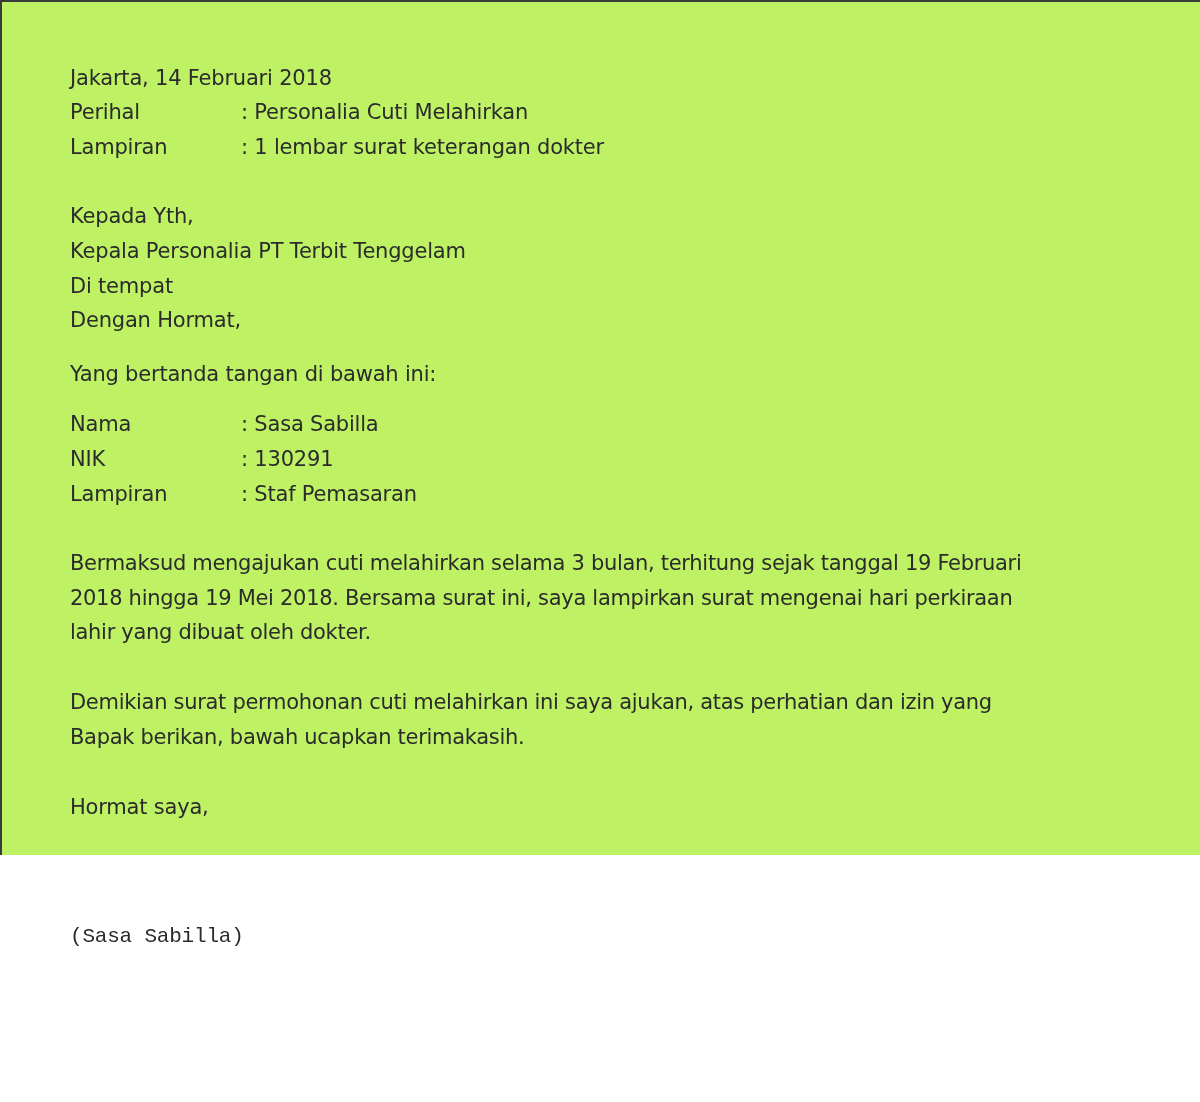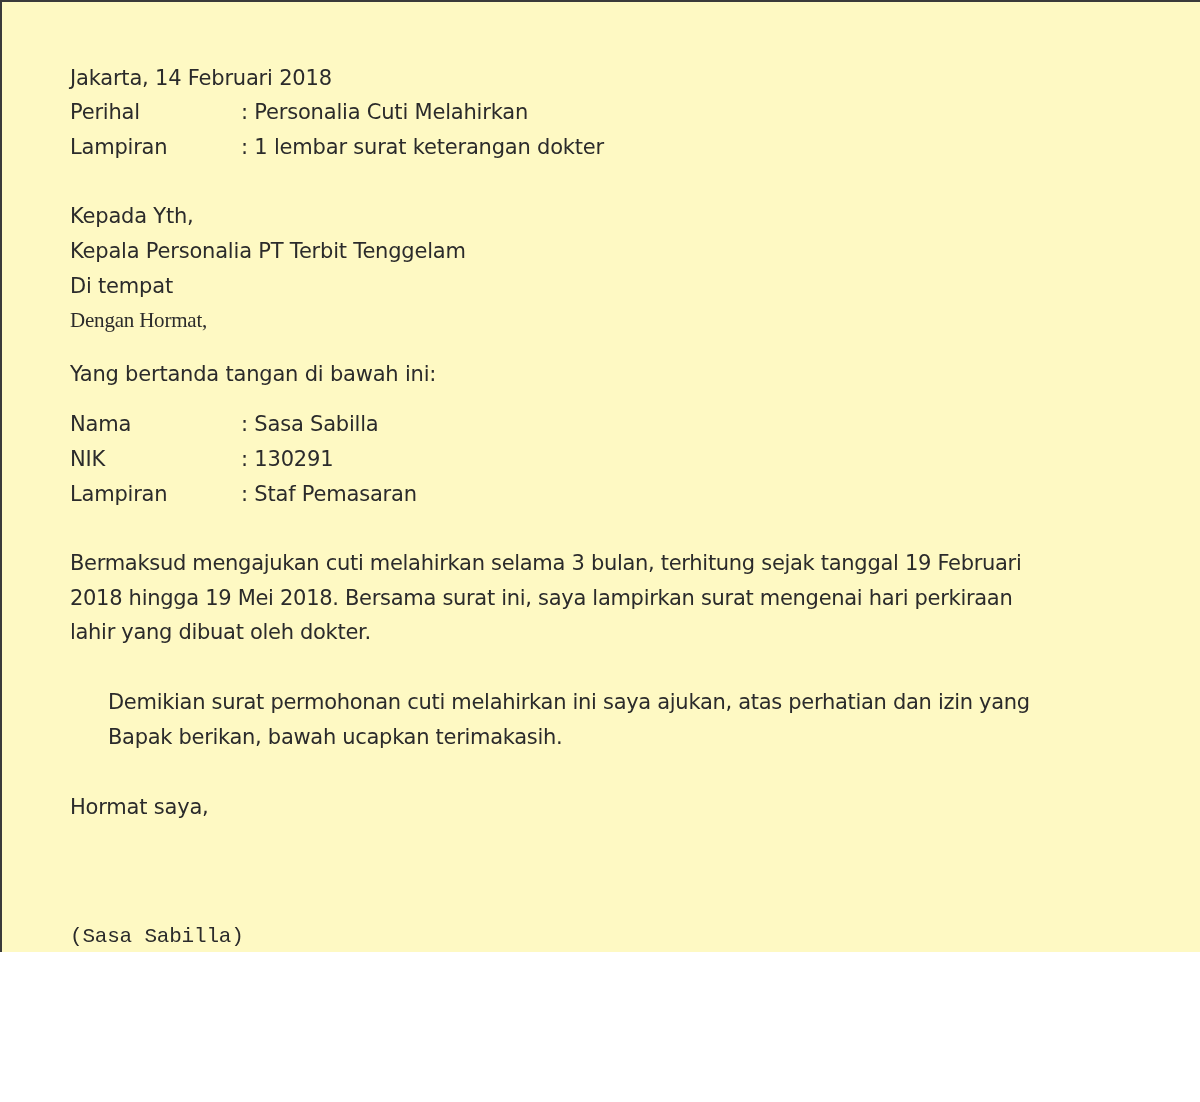--- a/index.html
+++ b/index.html
@@ -13,25 +13,25 @@
       position: relative;
       overflow: hidden;
       font-family: "DejaVu Sans", sans-serif;
       color: #2b2b2b;
     }
     .page {
       position: absolute;
       left: 0;
       top: 0;
       width: 1200px;
-      height: 952px;
+      height: 855px;
       box-sizing: border-box;
       border-top: 2px solid #3a3a3a;
       border-left: 2px solid #3a3a3a;
-      background: #fef9c3;
+      background: #bef264;
     }
     .line {
       position: absolute;
       left: 68px;
       font-size: 21px;
       line-height: 28px;
       white-space: nowrap;
       letter-spacing: -0.2px;
     }
     .field-label {
@@ -66,21 +66,21 @@
   </div>
 
   <div class="line" style="top:131px;">
     <span class="field-label">Lampiran</span>
     <span class="field-value">: 1 lembar surat keterangan dokter</span>
   </div>
 
   <div class="line" style="top:200px;">Kepada Yth,</div>
   <div class="line" style="top:235px;">Kepala Personalia PT Terbit Tenggelam</div>
   <div class="line" style="top:270px;">Di tempat</div>
-  <div class="line" style="top:304px;font-family:Liberation Serif, serif;">Dengan Hormat,</div>
+  <div class="line" style="top:304px;">Dengan Hormat,</div>
   <div class="line" style="top:339px;margin-top:19px;">Yang bertanda tangan di bawah ini:</div>
 
   <div class="line" style="top:408px;">
     <span class="field-label">Nama</span>
     <span class="field-value">: Sasa Sabilla</span>
   </div>
   <div class="line" style="top:443px;">
     <span class="field-label">NIK</span>
     <span class="field-value">: 130291</span>
   </div>
@@ -88,21 +88,21 @@
     <span class="field-label">Lampiran</span>
     <span class="field-value">: Staf Pemasaran</span>
   </div>
 
   <div class="para" style="top:544px;">
     <span class="pline">Bermaksud mengajukan cuti melahirkan selama  3 bulan, terhitung sejak tanggal 19 Februari</span>
     <span class="pline">2018 hingga 19 Mei 2018. Bersama surat ini, saya lampirkan surat mengenai hari perkiraan</span>
     <span class="pline">lahir yang dibuat oleh dokter.</span>
   </div>
 
-  <div class="para" style="top:683px;margin-left:38px;">
+  <div class="para" style="top:683px;">
     <span class="pline">Demikian surat permohonan cuti melahirkan ini saya ajukan, atas perhatian dan izin yang</span>
     <span class="pline">Bapak berikan, bawah ucapkan terimakasih.</span>
   </div>
 
   <div class="line" style="top:791px;">Hormat saya,</div>
 
   <div class="line" style="top:921px;font-family:Liberation Mono, monospace;">(Sasa Sabilla)</div>
 
 </div>
 

